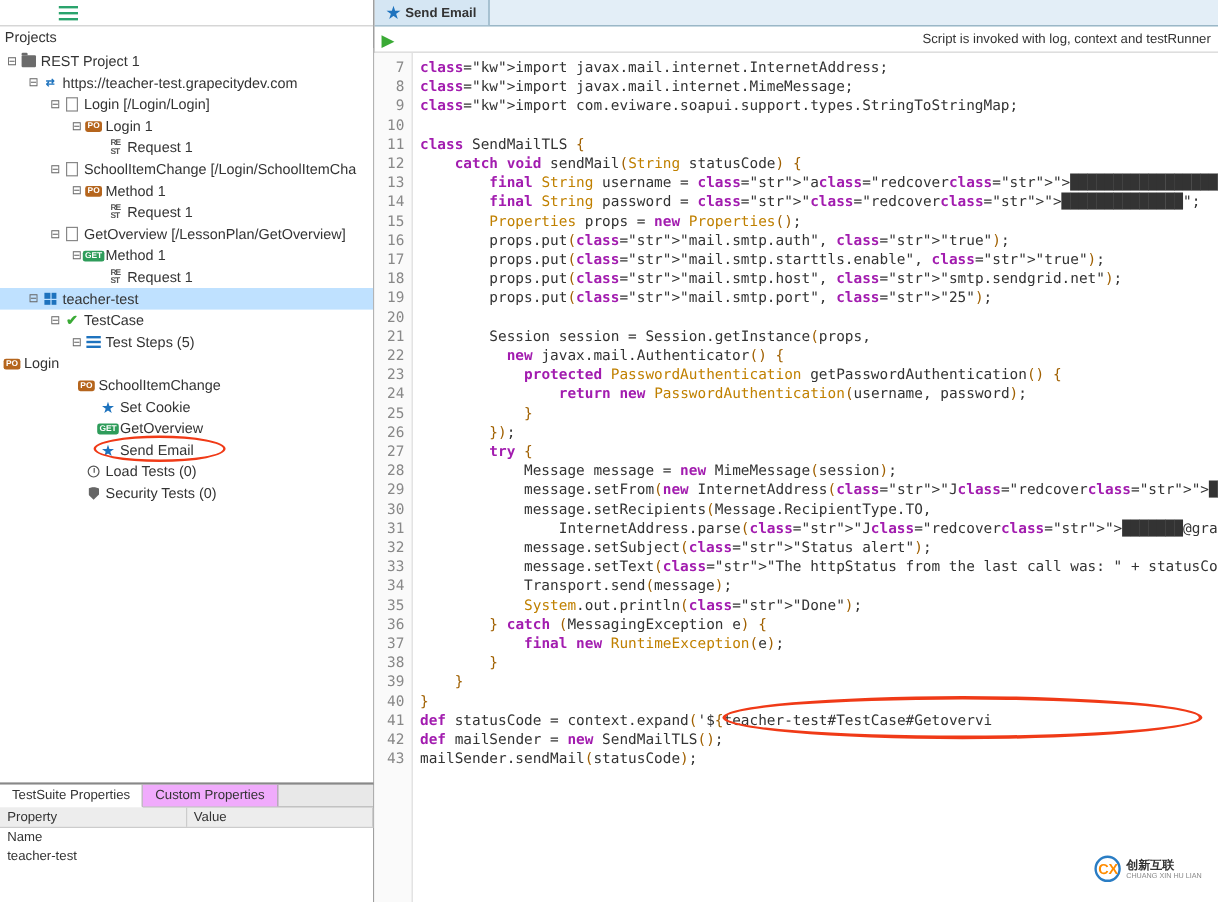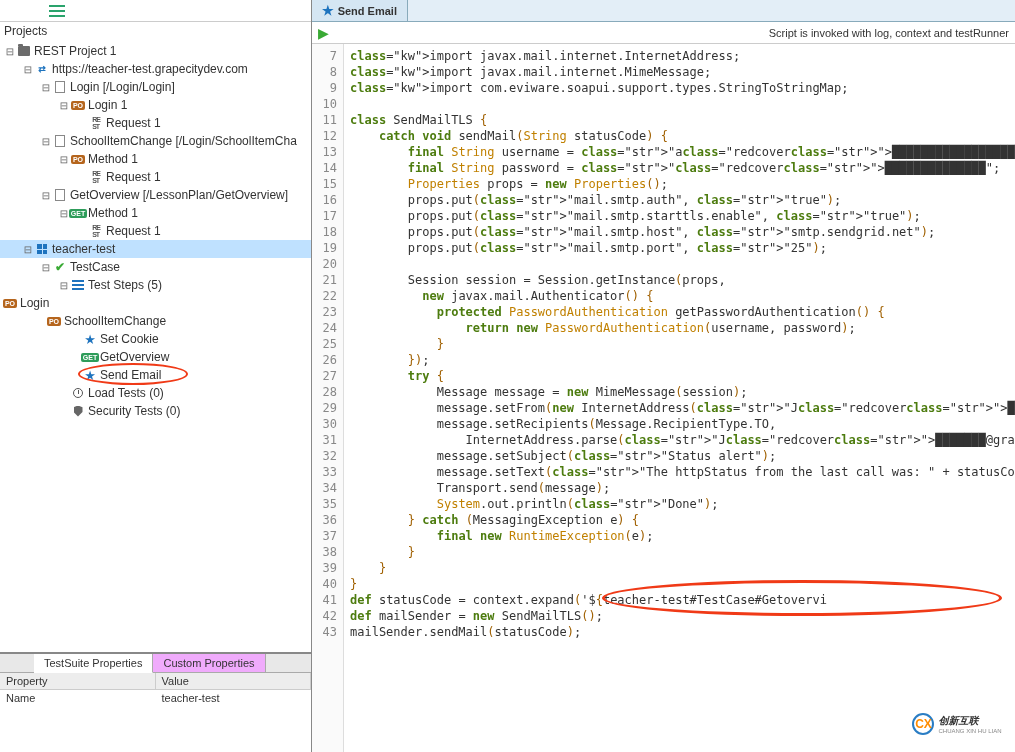--- a/index.html
+++ b/index.html
@@ -31,40 +31,40 @@
   .icon-star { color:#1e73be; font-size:13px; }
   .icon-clock { width:10px; height:10px; border-radius:50%; border:1.5px solid #555; position:relative;}
   .icon-clock::after{content:"";position:absolute;top:1px;left:4px;width:1px;height:4px;background:#555;}
   .icon-shield { width:9px; height:11px; background:#666; clip-path: polygon(50% 0,100% 15%,100% 60%,50% 100%,0 60%,0 15%);}
   .icon-row{width:10px;height:10px;display:grid;grid-template-columns:1fr 1fr;grid-template-rows:1fr 1fr;gap:1px;}
   .icon-row span{background:#1e73be;}
   
   .highlight-ellipse { position:absolute; border:2px solid #f03a17; border-radius:50%; pointer-events:none; }
   
   .properties-pane { border-top:2px solid #888; height:100px; display:flex; flex-direction:column; }
-  .prop-tabs { display:flex; background:#e8e8e8; border-bottom:1px solid #aaa;padding-left:34px; }
+  .prop-tabs { display:flex; background:#e8e8e8; border-bottom:1px solid #aaa; }
   .prop-tab { padding:3px 10px; font-size:11px; border-right:1px solid #aaa; background:#f0abfc; cursor:pointer; }
   .prop-tab.active { background:#fff; border-bottom:1px solid #fff; margin-bottom:-1px; }
   .prop-table-header { display:flex; background:#ededed; border-bottom:1px solid #ccc; font-size:11px; }
   .prop-col { flex:1; padding:2px 6px; border-right:1px solid #ccc; text-align:left; }
-  .prop-row { display:flex; font-size:11px; }
+  .prop-row { display:flex; font-size:11px;flex-direction:column; }
   .prop-cell { flex:1; padding:2px 6px; }
   
   
   .right-panel { flex:1; display:flex; flex-direction:column; background:#fff; min-width:0; }
   .tab-bar { height:22px; background:#e3eef7; border-bottom:1px solid #8ab; display:flex; }
   .editor-tab { display:flex; align-items:center; padding:0 10px; gap:4px; border-right:1px solid #8ab; background:#d5e6f3; font-weight:bold; font-size:11px; }
   .run-bar { height:22px; border-bottom:1px solid #ccc; display:flex; align-items:center; padding:0 6px; justify-content:space-between; }
   .run-play { color:#3aaa35; font-size:14px; }
   .run-msg { font-size:11px; color:#333; }
   
   .code-area { flex:1; display:flex; overflow:hidden; background:#fff; position:relative; }
   .gutter { width:32px; background:#fafafa; border-right:1px solid #ddd; text-align:right; padding:4px 6px 4px 0; color:#888; font-family:"SimSun","NSimSun",monospace; font-size:12px; line-height:16px; white-space:pre; }
   .code { flex:1; padding:4px 6px; font-family:"SimSun","NSimSun",monospace; font-size:12px; line-height:16px; white-space:pre; overflow:hidden; color:#333; }
-  .kw{color:#4d7c0f;font-weight:bold;} .tp{color:#c08000;} .br{color:#a06000;}
+  .kw{color:#a21caf;font-weight:bold;} .tp{color:#c08000;} .br{color:#a06000;}
 
   .logo-overlay { position:absolute; right:8px; bottom:8px; width:100px; height:40px; background:rgba(255,255,255,0.85); border-radius:4px; display:flex; align-items:center; justify-content:center; gap:4px; font-size:10px; color:#2a7dc4; }
   .logo-c { width:22px; height:22px; border-radius:50%; border:2px solid #2a7dc4; display:flex; align-items:center; justify-content:center; font-weight:bold; color:#ff8c00; font-size:12px;}
 </style>
 </head>
 <body>
 
 <div class="left-panel" style="position:relative">
   <div class="left-header">
     <span style="width:45px;"></span>
@@ -187,21 +187,21 @@
           </span>
         </span>
       <span>Test Steps (5)</span>
     </div>
     <div class="tree-item" style="">
       <span class="icon-slot">
           <span class="icon-post">PO</span>
         </span>
       <span>Login</span>
     </div>
-    <div class="tree-item" style="padding-left:46px">
+    <div class="tree-item" style="padding-left:64px">
       <span class="icon-slot">
           <span class="icon-post">PO</span>
         </span>
       <span>SchoolItemChange</span>
     </div>
     <div class="tree-item" style="padding-left:82px">
       <span class="icon-slot">
           <span class="icon-star">★</span>
         </span>
       <span>Set Cookie</span>
@@ -335,18 +335,18 @@
         <span class="br">}</span>
     <span class="br">}</span>
 <span class="br">}</span>
 <span class="kw">def</span> statusCode = context.expand<span class="br">(</span>'$<span class="br">{</span>teacher-test#TestCase#Getovervi
 <span class="kw">def</span> mailSender = <span class="kw">new</span> SendMailTLS<span class="br">(</span><span class="br">)</span>;
 mailSender.sendMail<span class="br">(</span>statusCode<span class="br">)</span>;</div>
     <div class="highlight-ellipse" style="left:290px; top:536px; width:400px; height:36px; border-width:3px;"></div>
     <div class="logo-overlay">
       <div class="logo-c">CX</div>
       <div>
-        <div style="font-weight:bold;color:#333;font-style:italic;">创新互联</div>
+        <div style="font-weight:bold;color:#333;">创新互联</div>
         <div style="font-size:6px;color:#888;">CHUANG XIN HU LIAN</div>
       </div>
     </div>
   </div>
 </div>
 
 </body></html>

